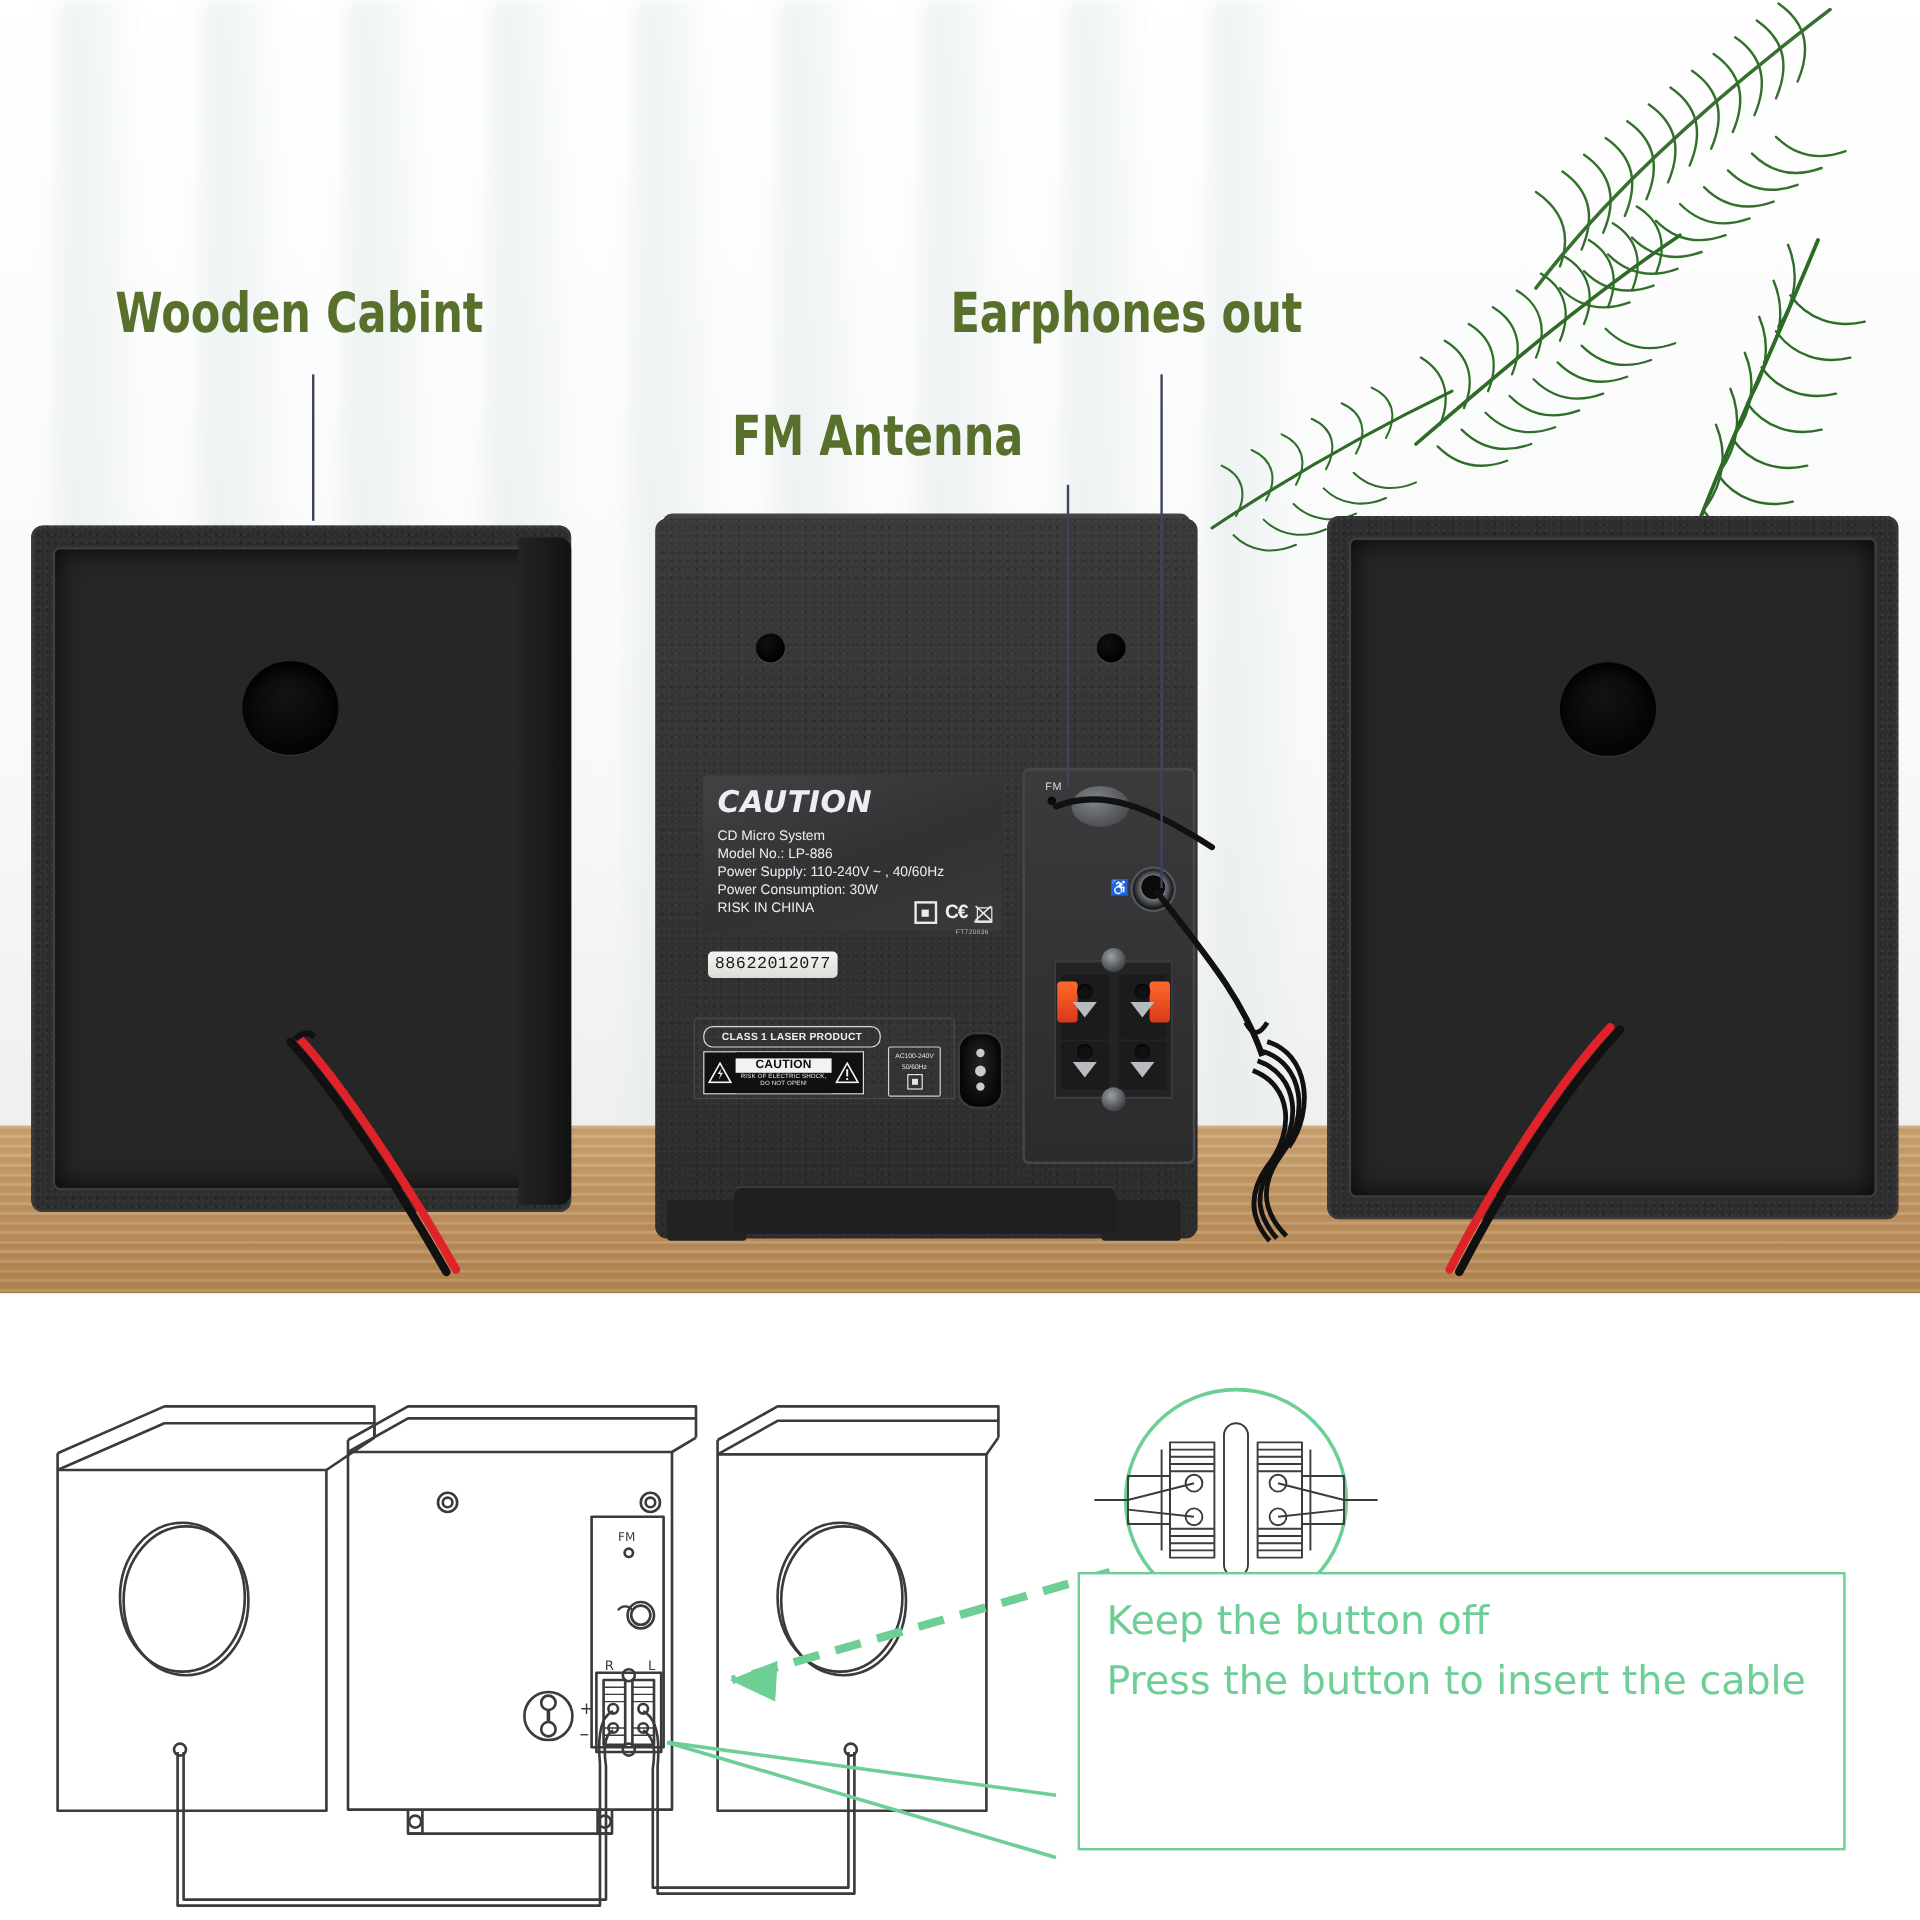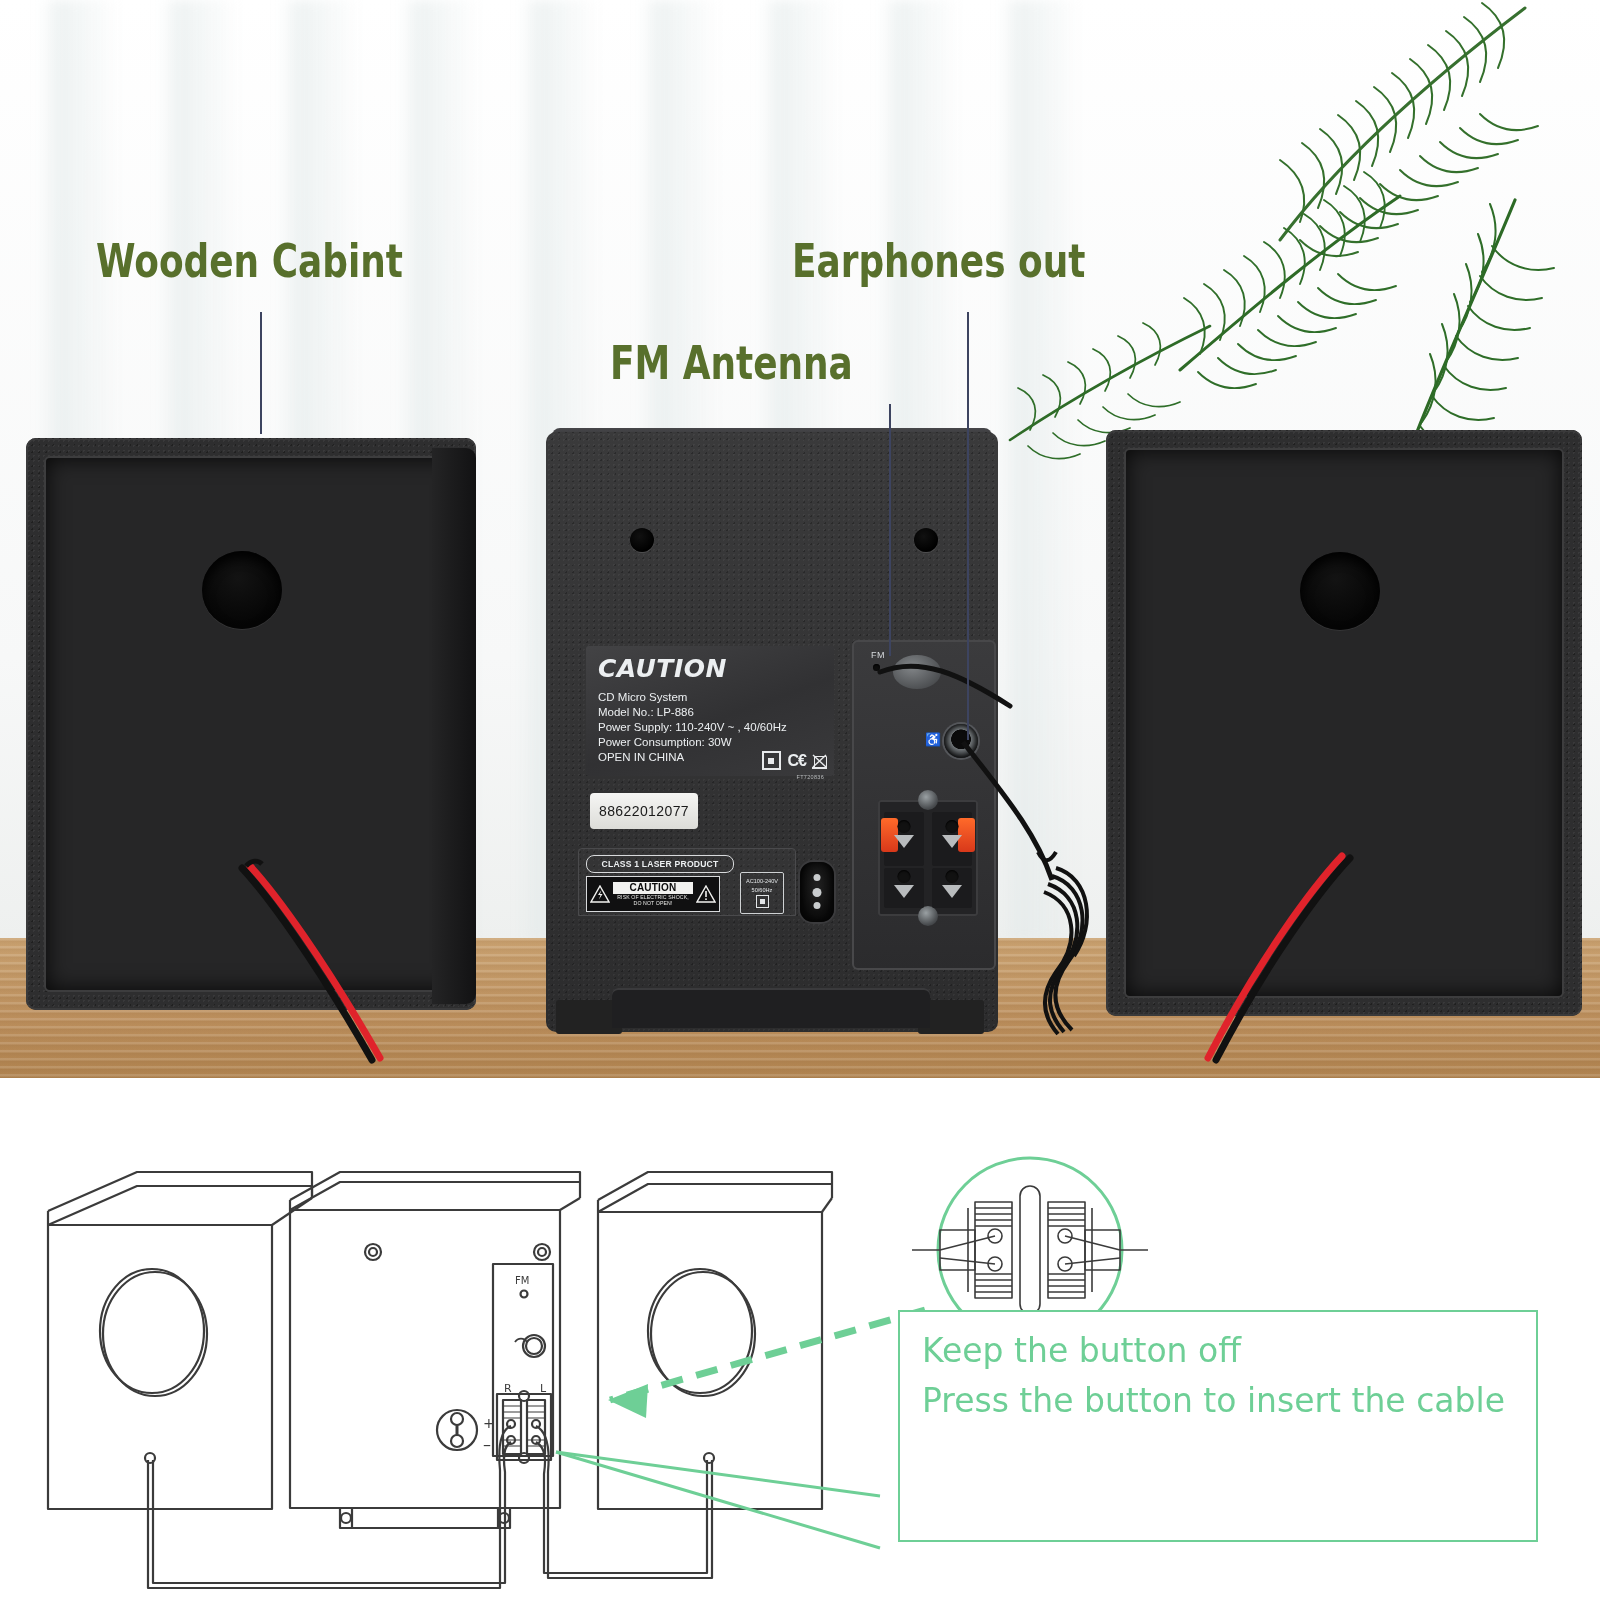--- a/index.html
+++ b/index.html
@@ -61,24 +61,24 @@
   .lbl-icons{position:absolute;right:8px;bottom:6px;display:flex;align-items:flex-end;gap:7px;}
   .ic-sq{width:15px;height:15px;border:2px solid #e8eaec;display:flex;align-items:center;justify-content:center;}
   .ic-sq i{display:block;width:6px;height:6px;background:#e8eaec;}
   .ic-ce{font-size:16px;font-weight:700;letter-spacing:-1px;}
   .ic-weee{position:relative;width:13px;height:16px;}
   .ic-weee:before{content:"";position:absolute;left:1px;top:2px;width:11px;height:11px;border:1.6px solid #e8eaec;border-radius:0 0 2px 2px;}
   .ic-weee:after{content:"";position:absolute;left:-1px;top:13px;width:15px;height:2px;background:#e8eaec;}
   .weee-x{position:absolute;left:-1px;top:0;width:15px;height:14px;}
   .tiny-code{position:absolute;right:2px;bottom:-10px;font-size:5.5px;color:#b9bcbe;letter-spacing:.3px;}
 
-  .serial{position:absolute;left:590px;top:793px;width:108px;height:36px;border-radius:4px;
+  .serial{position:absolute;left:590px;top:793px;width:108px;height:22px;border-radius:4px;
     background:linear-gradient(180deg,#f6f6f4,#dcdcd8);color:#1a1a1a;font-size:14px;
     display:flex;align-items:center;justify-content:center;letter-spacing:.4px;
-    font-family:Liberation Sans, sans-serif;}
+    font-family:Liberation Mono, monospace;}
 
   .panel-bottom{position:absolute;left:578px;top:848px;width:216px;height:66px;border:1px solid #4a4a4c;border-radius:4px 4px 0 0;background:rgba(255,255,255,.02);}
   .laser-box{position:absolute;left:586px;top:855px;width:146px;height:16px;border:1.4px solid #d8dadc;border-radius:8px;
     display:flex;align-items:center;justify-content:center;color:#eceff1;font-size:8.6px;font-weight:700;letter-spacing:.2px;}
   .caution{position:absolute;left:586px;top:876px;width:132px;height:34px;border:1.4px solid #d8dadc;background:#101011;display:flex;align-items:stretch;}
   .caution .tri{width:26px;display:flex;align-items:center;justify-content:center;}
   .caution .mid{flex:1;display:flex;flex-direction:column;align-items:center;justify-content:center;background:#101011;}
   .caution .mid b{display:block;width:100%;text-align:center;background:#f2f2f0;color:#0c0c0c;font-size:10px;line-height:12px;font-weight:700;letter-spacing:.2px;}
   .caution .mid s{display:block;text-decoration:none;color:#e9e9e7;font-size:5.2px;line-height:6px;text-align:center;letter-spacing:.1px;}
   .acbox{position:absolute;left:740px;top:872px;width:42px;height:40px;border:1.2px solid #cfd2d4;border-radius:2px;
@@ -250,21 +250,21 @@
 
     <div style="position:absolute;left:630px;top:528px;width:24px;height:24px;border-radius:50%;background:radial-gradient(circle at 40% 35%,#111,#000 70%);box-shadow:0 1px 0 rgba(255,255,255,.12);"></div>
     <div style="position:absolute;left:914px;top:528px;width:24px;height:24px;border-radius:50%;background:radial-gradient(circle at 40% 35%,#111,#000 70%);box-shadow:0 1px 0 rgba(255,255,255,.12);"></div>
 
     <div class="label-main">
       <div class="brand">CAUTION</div>
       <div class="ln">CD Micro System</div>
       <div class="ln">Model No.: LP-886</div>
       <div class="ln">Power Supply: 110-240V ~ , 40/60Hz</div>
       <div class="ln">Power Consumption: 30W</div>
-      <div class="ln">OPEN IN CHINA</div>
+      <div class="ln">RISK IN CHINA</div>
       <div class="lbl-icons">
         <span class="ic-sq">
             <i></i>
           </span>
         <span class="ic-ce">C€</span>
         <span class="ic-weee">
           <svg class="weee-x" viewBox="0 0 15 14">
               <path d="M1 1 L14 13 M14 1 L1 13" stroke="#e8eaec" stroke-width="1.4"></path>
             </svg>
           <span class="tiny-code">FT720836</span>

